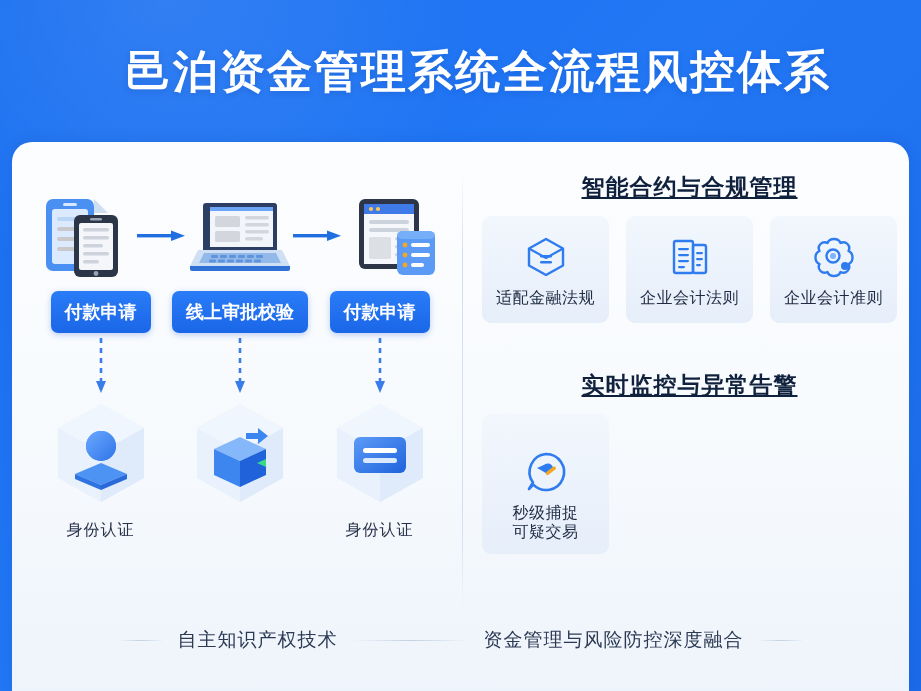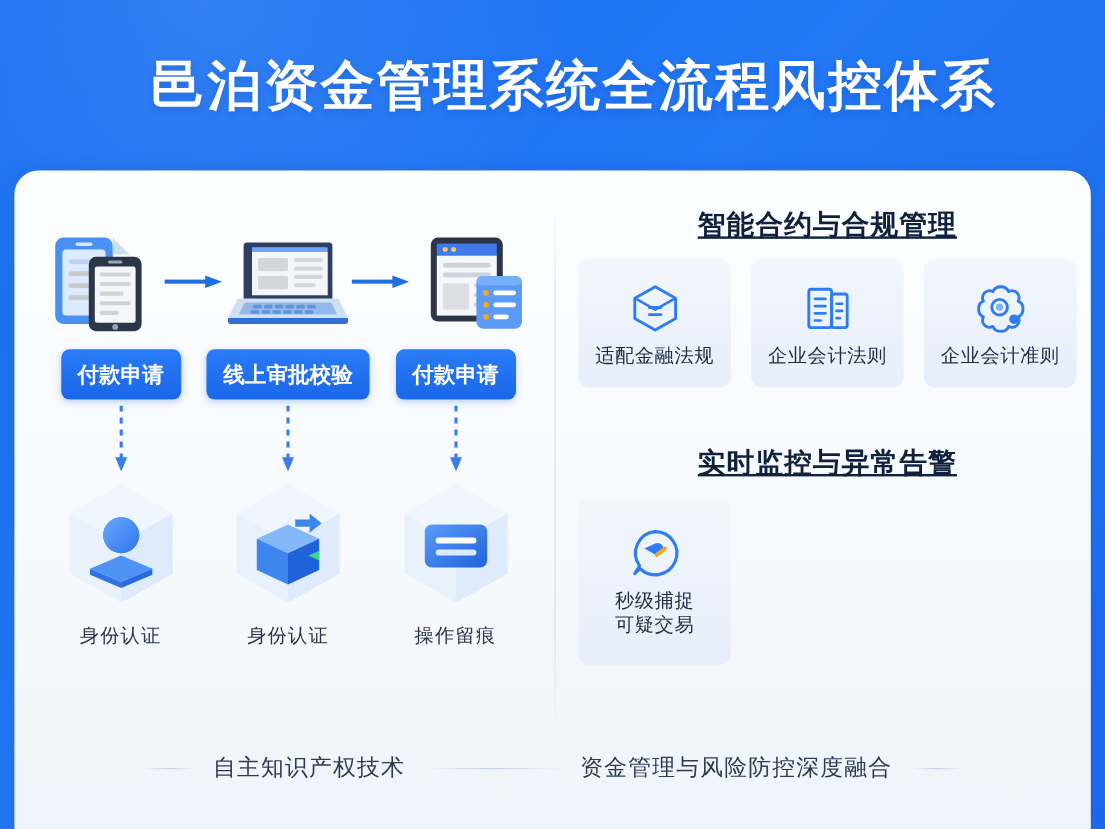--- a/index.html
+++ b/index.html
@@ -213,21 +213,21 @@
     width: 127px;
     background: linear-gradient(180deg, #f2f7fd 0%, #e6eefa 100%);
     border-radius: 9px;
     display: flex;
     flex-direction: column;
     align-items: center;
     justify-content: center;
     box-sizing: border-box;
   }
   .card-tall { height: 107px; padding: 12px 4px 10px; }
-  .card-taller { height: 140px; padding: 14px 4px 12px; }
+  .card-taller { height: 140px; padding: 14px 4px 12px; justify-content: flex-end; }
   .card-icon {
     height: 46px;
     display: flex;
     align-items: center;
     justify-content: center;
     margin-bottom: 8px;
   }
   .card-label {
     font-size: 16px;
     color: #1e2b42;
@@ -470,21 +470,20 @@
               <rect x="33" y="47" width="34" height="5" rx="2.5" fill="#ffffff"></rect>
               <rect x="33" y="57" width="34" height="5" rx="2.5" fill="#dbe9ff"></rect>
             </svg>
           </span>
         </div>
       </div>
 
       <div class="flow-row-labels">
         <div class="flow-label-slot">身份认证</div>
         <div class="flow-label-slot">身份认证</div>
-        <div class="flow-label-slot">操作留痕</div>
       </div>
     </div>
 
     <div class="right">
 
       <div class="sec-title sec1-title">智能合约与合规管理</div>
 
       <div class="card-row row1">
 
         <div class="card card-tall">

